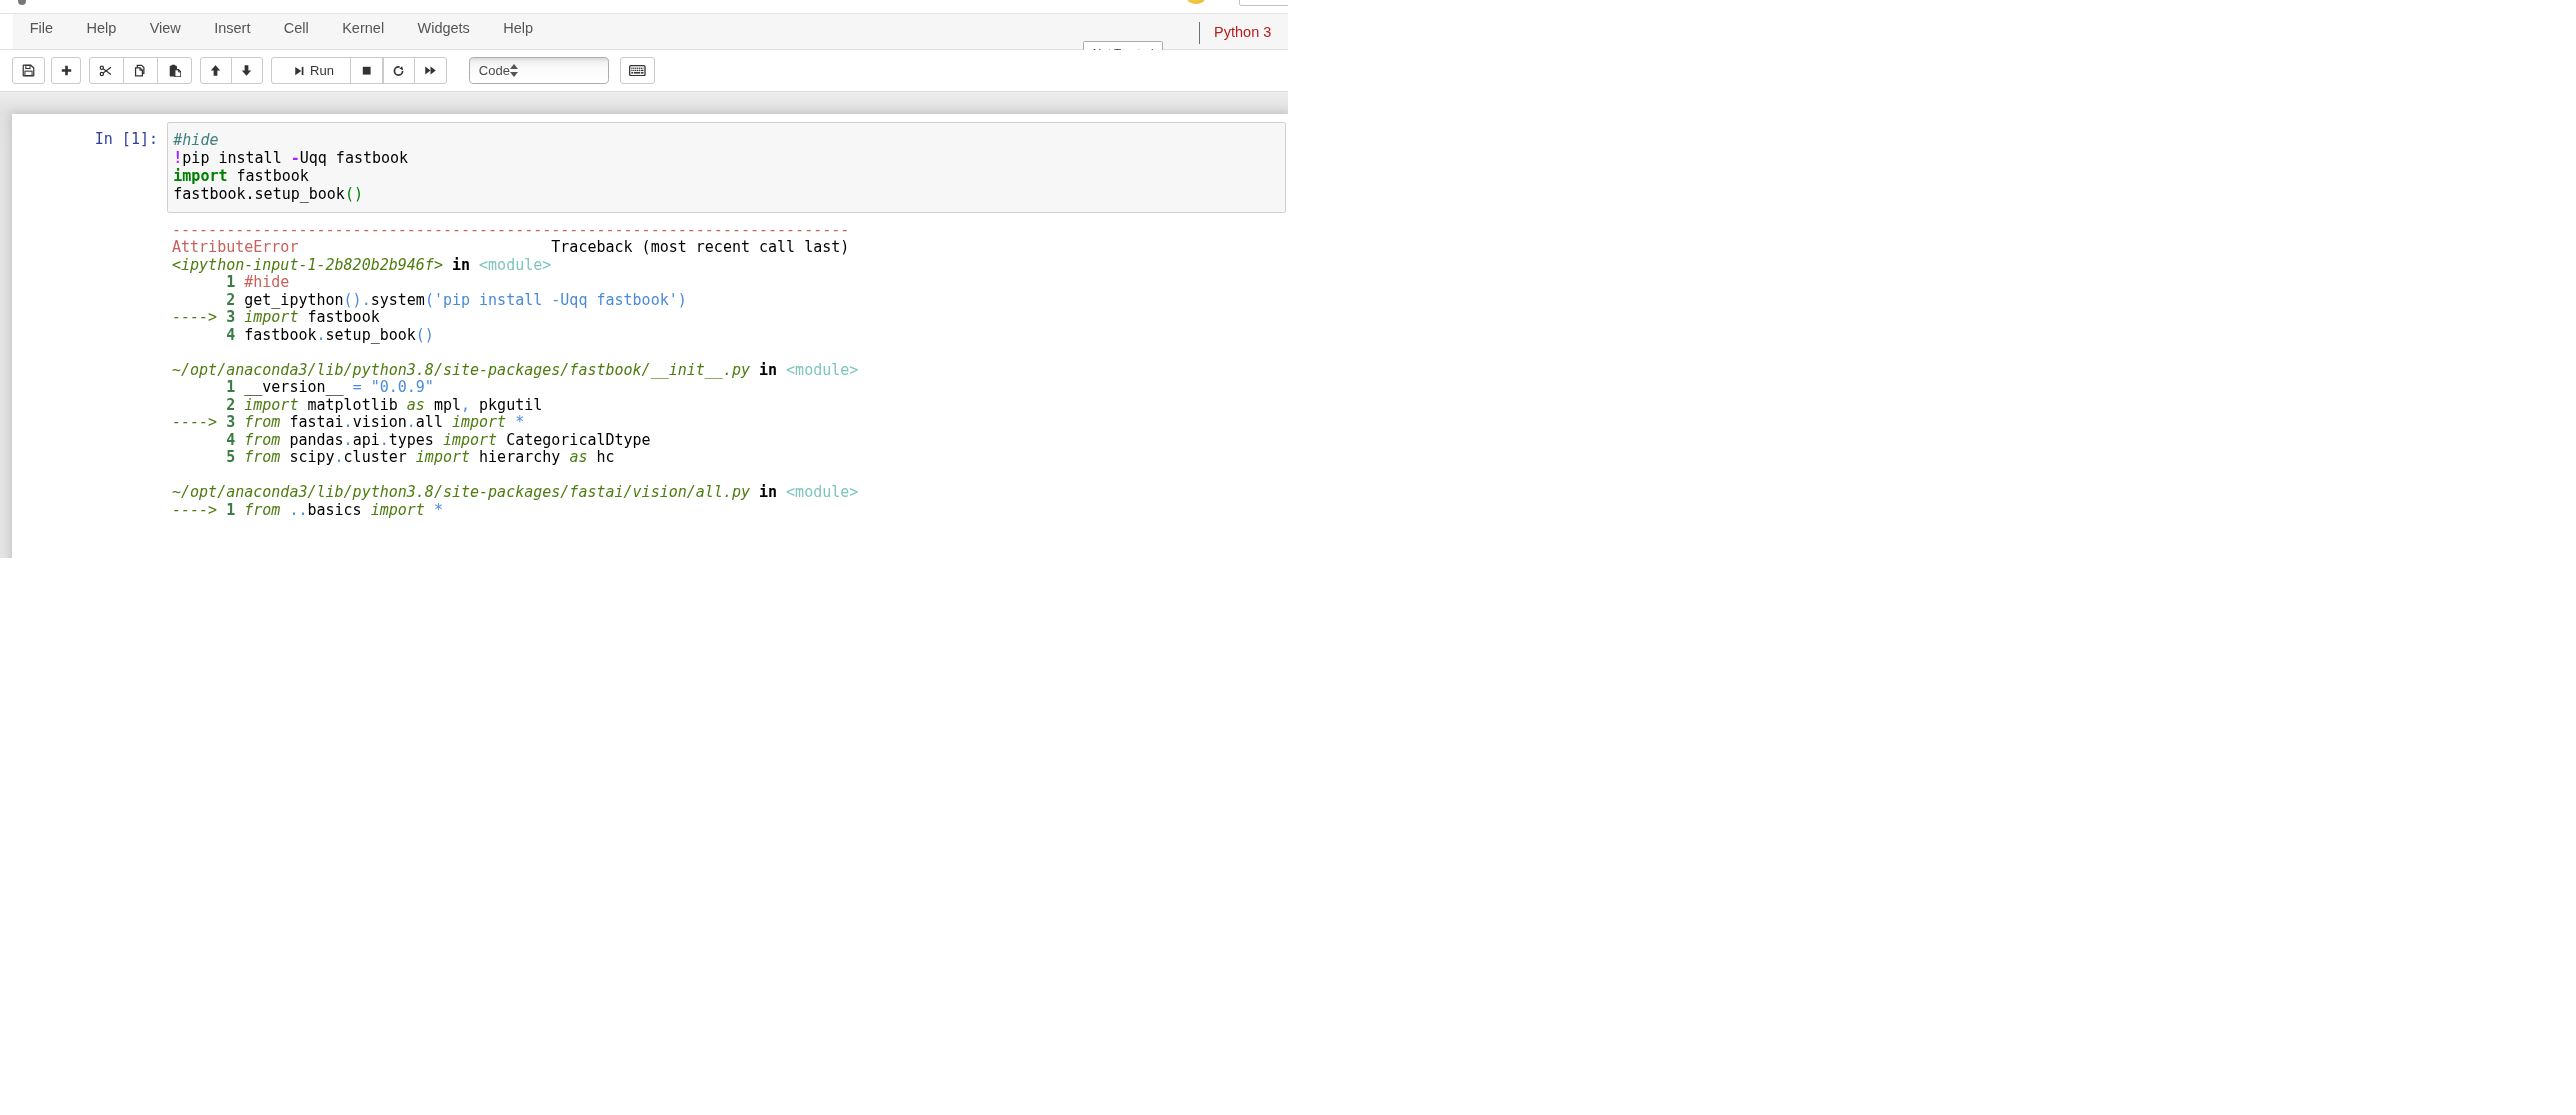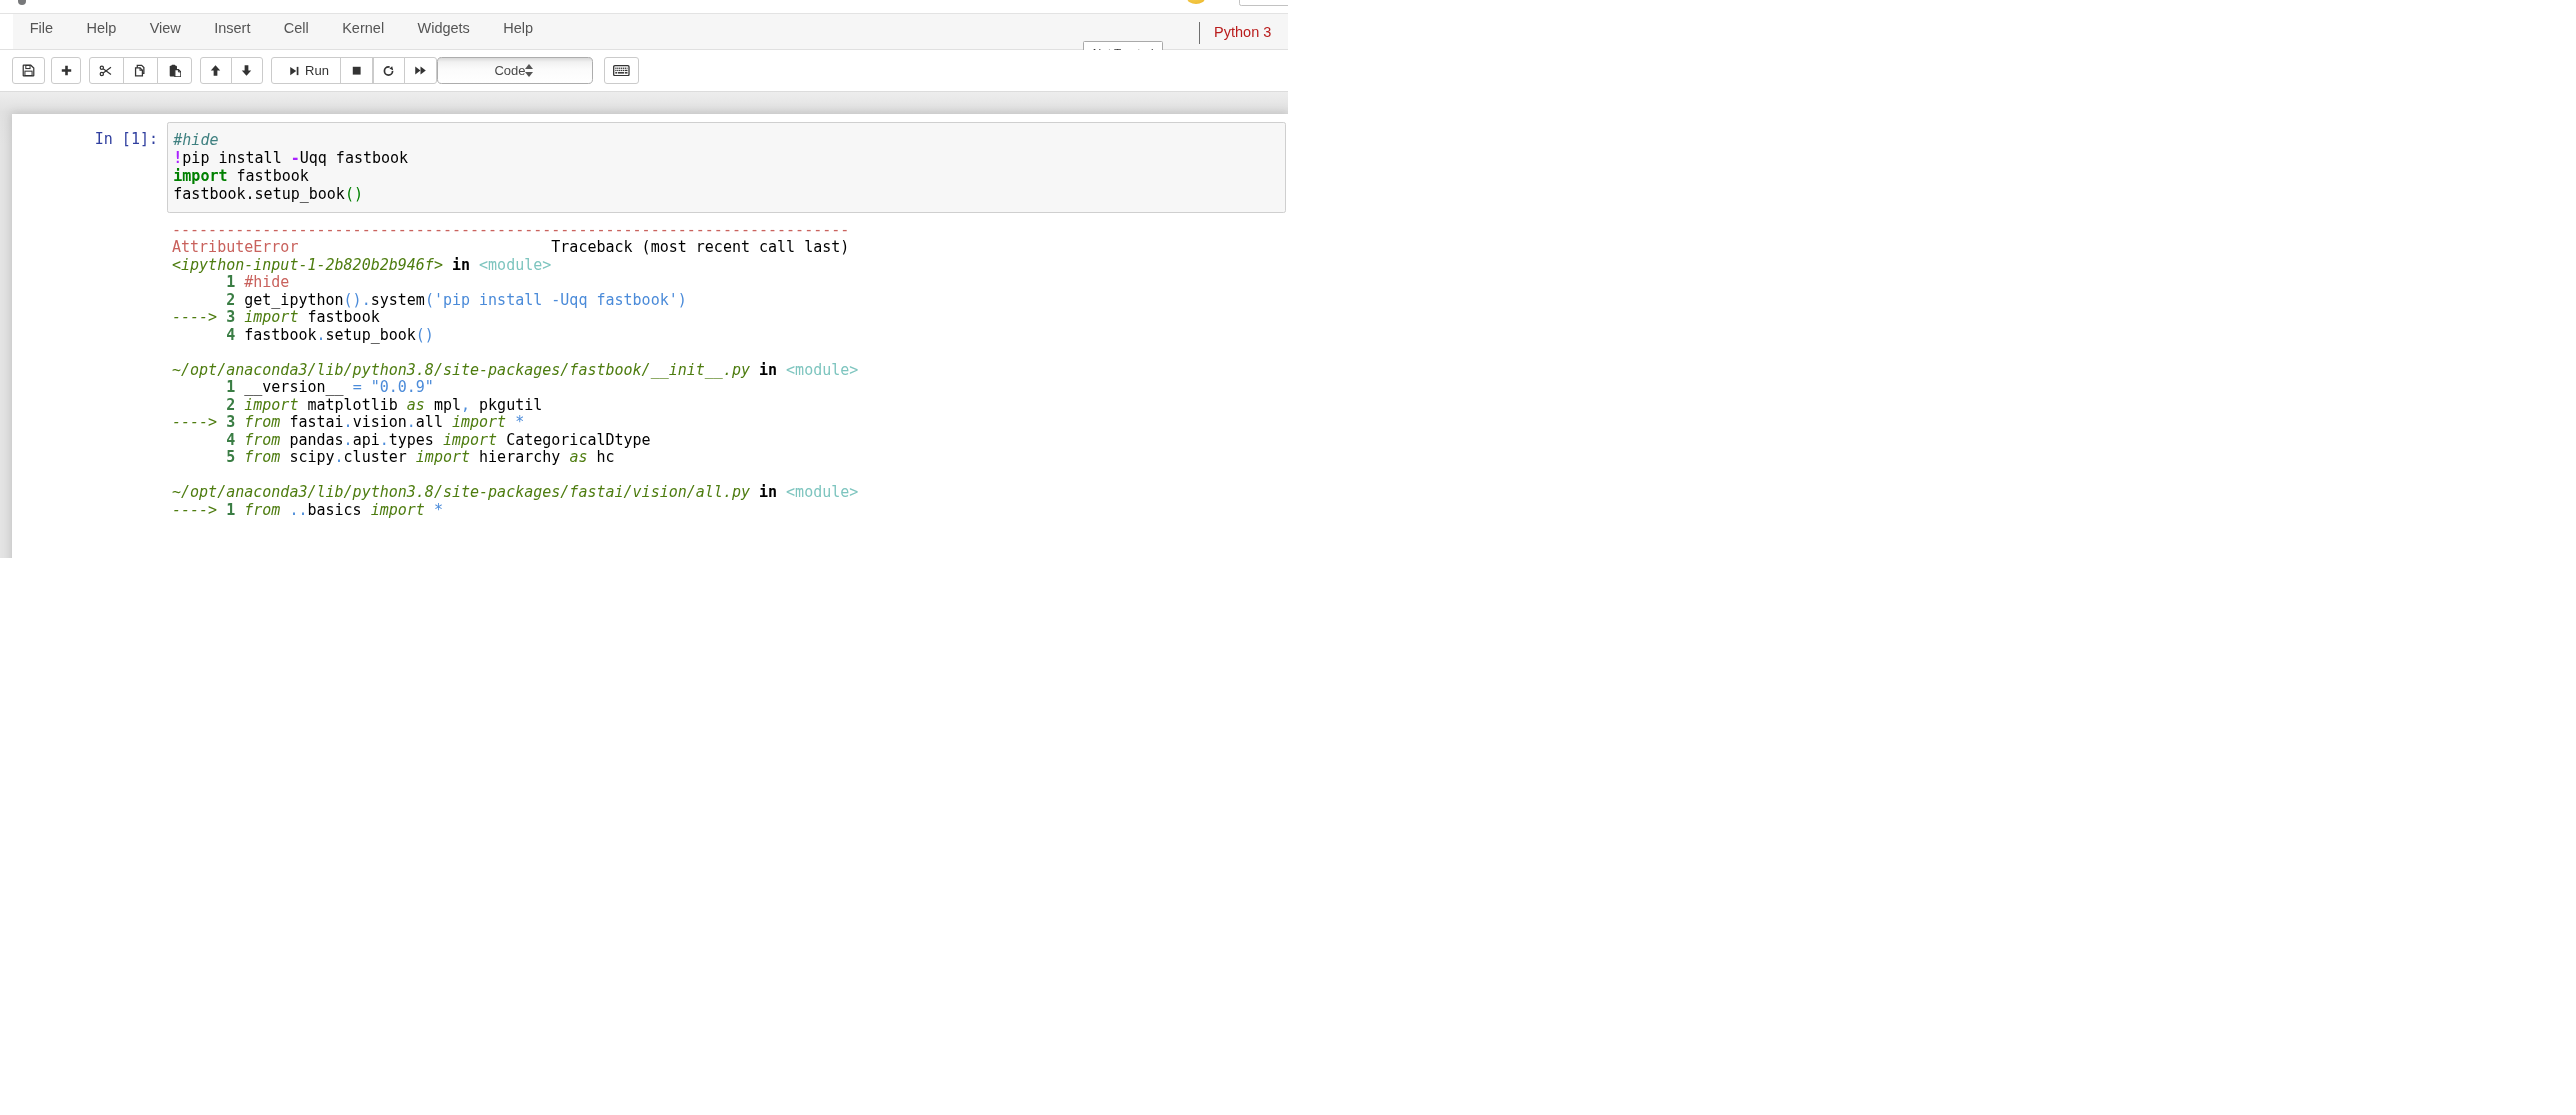--- a/index.html
+++ b/index.html
@@ -33,28 +33,28 @@
   .tbtn{height:27px;background:#fff;border:0.8px solid #cbcbcb;border-radius:3px;
         display:flex;align-items:center;justify-content:center;box-sizing:border-box;color:#333;}
   .btn-group{display:flex;}
   .btn-group .tbtn{border-radius:0;}
   .btn-group .tbtn + .tbtn{margin-left:-0.8px;}
   .btn-group .tbtn:first-child{border-radius:3px 0 0 3px;}
   .btn-group .tbtn:last-child{border-radius:0 3px 3px 0;}
   .w-save{width:33px;} .w-add{width:30px;}
   .w-cut,.w-copy,.w-paste{width:35px;}
   .w-up,.w-down{width:32px;}
-  .w-run{width:70px;padding-left:11px;} .w-stop{width:33px;} .w-restart{width:32px;} .w-ff{width:33px;}
+  .w-run{width:80px;padding-left:11px;} .w-stop{width:33px;} .w-restart{width:32px;} .w-ff{width:33px;}
   .w-kbd{width:35px;}
   .ml8{margin-left:6px;} .ml10{margin-left:7.6px;} .ml11{margin-left:8.4px;} .ml15{margin-left:11.4px;}
   .run-label{margin-left:4.6px;font-size:13px;color:#333;}
-  .cell-select{margin-left:0;width:156px;height:27px;box-sizing:border-box;
+  .cell-select{margin-left:22px;width:140px;height:27px;box-sizing:border-box;
                border:0.8px solid #adadad;border-radius:4.6px;
                background:linear-gradient(180deg,#d9d9d9 0,#f1f1f1 16%,#fbfbfb 45%,#ffffff 100%);
-               display:flex;align-items:center;justify-content:center;padding:0 10.7px 0 9px;}
+               display:flex;align-items:center;justify-content:flex-start;padding:0 10.7px 0 9px;}
   .cell-select-label{font-size:13px;color:#4a4a4a;}
   .caret{display:flex;flex-direction:column;gap:2.3px;}
   .caret .up{width:0;height:0;border-left:4.6px solid transparent;border-right:4.6px solid transparent;
              border-bottom:5.3px solid #555;}
   .caret .down{width:0;height:0;border-left:4.6px solid transparent;border-right:4.6px solid transparent;
                border-top:5.3px solid #555;}
 
   
   .main{position:absolute;left:0;top:92px;width:100%;height:466px;
         background:linear-gradient(180deg,#ededed 0,#e1e1e1 20px,#e4e4e4 53px,#e4e4e4 100%);}

